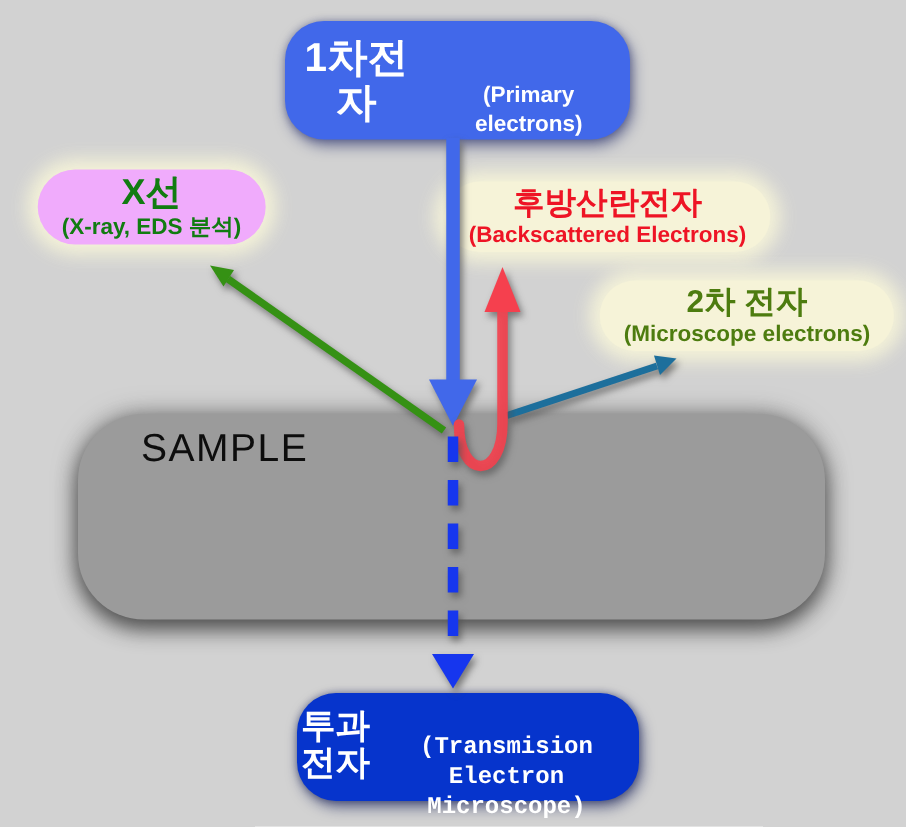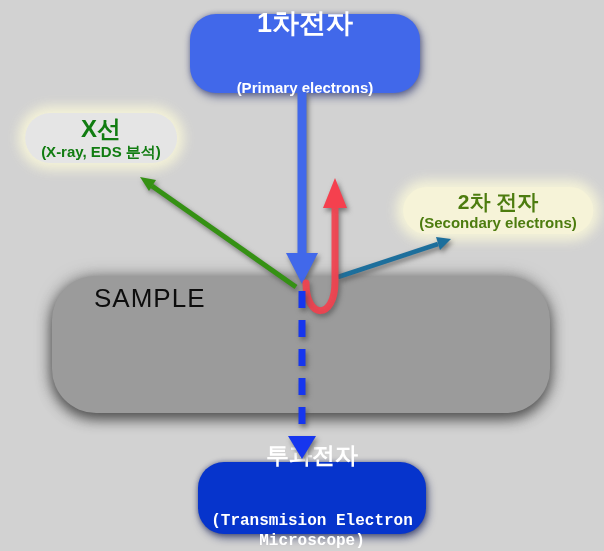--- a/index.html
+++ b/index.html
@@ -3,21 +3,21 @@
 <meta charset="utf-8">
 <style>
   html,body{margin:0;padding:0;}
   body{font-family:"Liberation Sans","DejaVu Sans",sans-serif;}
   .canvas{
     position:relative;width:604px;height:551px;overflow:hidden;
     background:#d2d2d2;
   }
   
   .node{
-    position:absolute;display:flex;flex-direction:column;
+    position:absolute;display:flex;flex-direction:row;
     align-items:center;justify-content:center;text-align:center;
     color:#fff;font-weight:bold;
   }
   .node-top{
     left:190px;top:14px;width:230px;height:79px;border-radius:26px;
     background:#4168ea;
     box-shadow:2px 4px 9px rgba(25,35,100,.55),0 0 5px rgba(25,35,100,.35);
   }
   .node-bottom{
     left:198px;top:462px;width:228px;height:72px;border-radius:26px;
@@ -57,29 +57,33 @@
   }
   
   svg.arrows{position:absolute;left:0;top:0;pointer-events:none;}
   .shadowed{filter:drop-shadow(2px 3px 2.5px rgba(80,80,80,.7));}
 </style>
 </head>
 <body>
 
 <div class="canvas" style="background: rgb(210, 210, 210);">
 
-  <div class="float-label label-xray" style="color: rgb(17, 124, 17); background: #e5e5e5;">
+  <div class="float-label label-xray" style="color: rgb(17, 124, 17); background: #f0abfc;">
     <div class="float-title">X선</div>
     <div class="float-sub">(X-ray, EDS 분석)</div>
   </div>
 
+  <div class="float-label label-bse" style="color: rgb(238, 20, 37); background: rgb(246, 243, 216);">
+    <div class="float-title">후방산란전자</div>
+    <div class="float-sub">(Backscattered Electrons)</div>
+  </div>
 
   <div class="float-label label-se" style="color: #4d7c0f; background: rgb(246, 243, 216);">
     <div class="float-title">2차 전자</div>
-    <div class="float-sub">(Secondary electrons)</div>
+    <div class="float-sub">(Microscope electrons)</div>
   </div>
 
   <div class="sample" style="background: rgb(155, 155, 155);">
     <div class="sample-label" style="color: rgb(13, 13, 13);">SAMPLE</div>
   </div>
 
   <div class="node node-top" style="background: rgb(65, 104, 234); color: rgb(255, 255, 255);">
     <div class="node-title">1차전자</div>
     <div class="node-sub">(Primary electrons)</div>
   </div>

